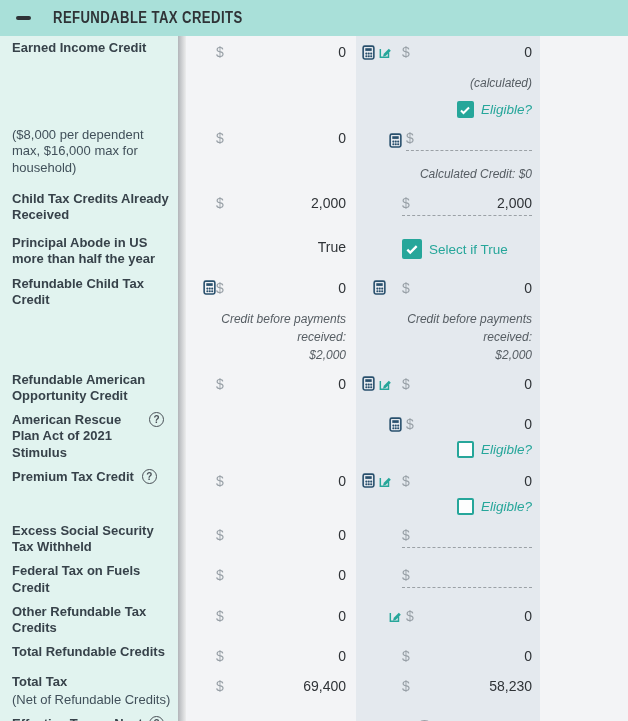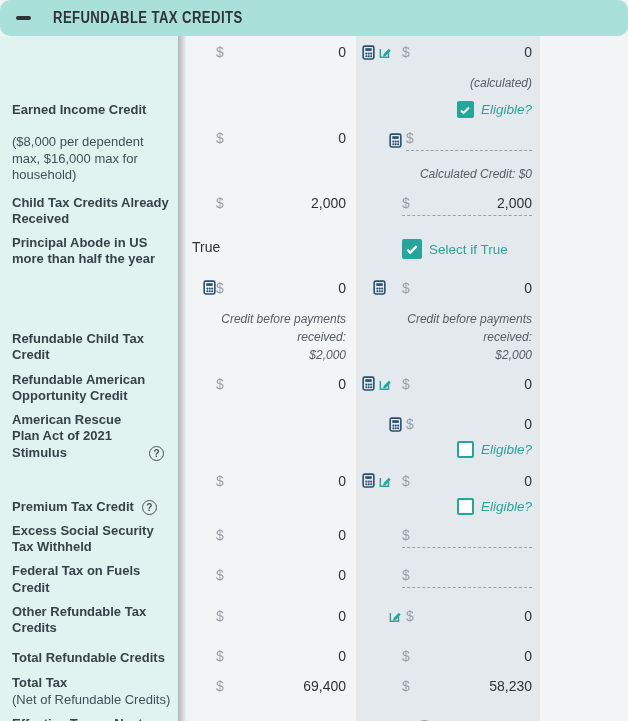--- a/index.html
+++ b/index.html
@@ -1,43 +1,43 @@
 <!DOCTYPE html>
 <html><head>
 <meta charset="utf-8">
 <style>
   * { margin:0; padding:0; box-sizing:border-box; }
   html,body { background:#ffffff; }
   body { font-family:"Liberation Sans", sans-serif; }
   .app { width:628px; min-height:721px; background:#f3f4f6; display:flex; flex-direction:column; }
 
   
-  .section-header { height:36px; background:#a9e0d9; display:flex; align-items:center; cursor:pointer;border-radius:10px; }
+  .section-header { height:36px; background:#a9e0d9; display:flex; align-items:center; cursor:pointer; }
   .collapse-icon { width:15px; height:4px; background:#2f3337; border-radius:2px; margin-left:16px; }
   .section-title { margin-left:22px; font-size:16px; font-weight:bold; color:#2f3337; letter-spacing:.5px; transform:scaleX(.82); transform-origin:left center; white-space:nowrap; }
 
   
   .row { display:grid; grid-template-columns:178px 8px 170px 184px 88px; }
-  .lbl { background:#e1f3ef; display:flex; align-items:flex-end; padding:4px 6px 4px 12px; }
+  .lbl { background:#e1f3ef; display:flex; align-items:flex-start; padding:4px 6px 4px 12px; }
   .lbl-text { font-size:13px; font-weight:bold; color:#37424a; line-height:1.25; }
   .sublabel { font-size:13px; font-weight:normal; color:#41505a; line-height:1.25; margin-top:1px; }
   .divider { background:linear-gradient(to right,#b2b5b9,#eceded); }
   .c1 { background:#f3f4f6; padding:8px 10px 4px 6px; }
   .c2 { background:#e4e9ee; padding:8px 8px 4px 6px; }
   .gutter { background:#f3f4f6; }
 
   .money { display:flex; align-items:center; }
   .icons1 { display:flex; gap:3px; width:24px; justify-content:flex-end; align-items:center; flex:none; }
   .icons2 { display:flex; gap:3px; width:40px; justify-content:flex-start; align-items:center; flex:none; }
   .dollar { color:#98a0a7; font-size:14px; flex:none; }
   .val { margin-left:auto; color:#2f3337; font-size:14px; }
   .dash-group { flex:1; display:flex; align-items:center; border-bottom:1px dashed #9ba1a6; padding-bottom:4px; min-height:19px; cursor:text; }
   .note { font-style:italic; color:#565d63; font-size:12px; text-align:right; margin-top:14px; line-height:1.5; }
   .note-wrap { max-width:150px; margin-left:auto; }
-  .truetext { color:#2f3337; font-size:14px; }
+  .truetext { text-align:right; color:#2f3337; font-size:14px; }
 
   
   .cb-row { display:flex; align-items:center; gap:7px; margin-top:9px; cursor:pointer; }
   .cb-row.right { justify-content:flex-end; }
   .cb-row.left { padding-left:40px; }
   .cb { width:17px; height:17px; border-radius:2px; flex:none; display:flex; align-items:center; justify-content:center; }
   .cb.big { width:20px; height:20px; }
   .cb.checked { background:#26a69a; }
   .cb.unchecked { background:#fdfefe; border:2px solid #26a69a; }
   .cb-label { color:#26a69a; font-size:13.5px; }

